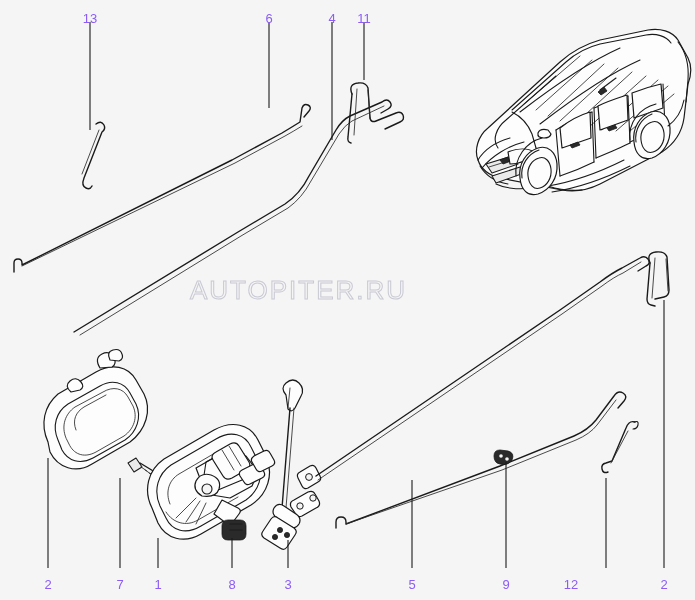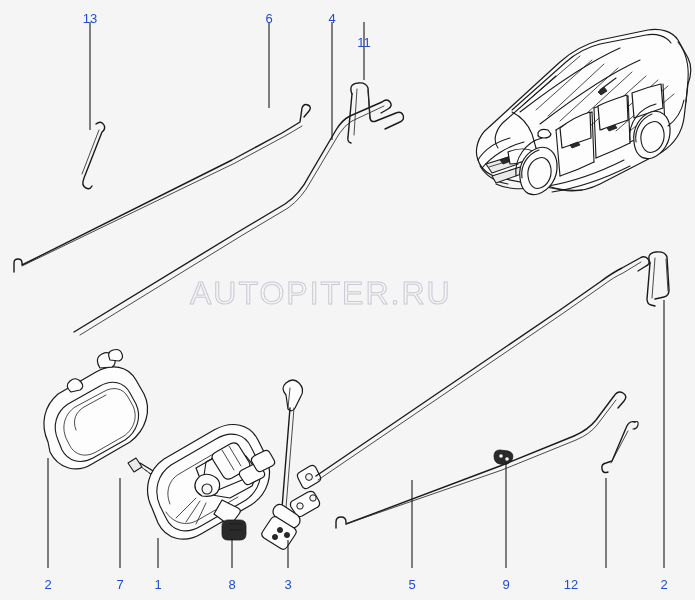--- a/index.html
+++ b/index.html
@@ -18,29 +18,29 @@
   #canvas {
     position: absolute;
     left: 0; top: 0;
     width: 695px;
     height: 600px;
   }
   .callout-label {
     position: absolute;
     font-family: "Liberation Sans", sans-serif;
     font-size: 13px;
-    color: #1d4ed8;
+    color: #8b5cf6;
     transform: translateX(-50%);
     white-space: nowrap;
     line-height: 1;
   }
   .watermark-text {
     position: absolute;
     font-family: "Liberation Sans", sans-serif;
-    font-size: 32px;
+    font-size: 26px;
     letter-spacing: 2px;
     font-weight: 400;
     color: transparent;
     -webkit-text-stroke: 1px #c9c9d4;
     white-space: nowrap;
     text-align: center;
   }
 </style>
 </head>
 <body>
@@ -325,21 +325,21 @@
       <line class="leader" x1="506" y1="462" x2="506" y2="568"></line>
       <line class="leader" x1="606" y1="478" x2="606" y2="568"></line>
       <line class="leader" x1="664" y1="300" x2="664" y2="568"></line>
     </g>
   </svg>
 
   <div id="callout-labels">
       <div class="callout-label" style="left: 90px; top: 12px;">13</div>
       <div class="callout-label" style="left: 269px; top: 12px;">6</div>
       <div class="callout-label" style="left: 332px; top: 12px;">4</div>
-      <div class="callout-label" style="left: 364px; top: 12px; margin-top: 24px;">11</div>
+      <div class="callout-label" style="left: 364px; top: 12px;">11</div>
       <div class="callout-label" style="left: 48px; top: 578px;">2</div>
       <div class="callout-label" style="left: 120px; top: 578px;">7</div>
       <div class="callout-label" style="left: 158px; top: 578px;">1</div>
       <div class="callout-label" style="left: 232px; top: 578px;">8</div>
       <div class="callout-label" style="left: 288px; top: 578px;">3</div>
       <div class="callout-label" style="left: 412px; top: 578px;">5</div>
       <div class="callout-label" style="left: 506px; top: 578px;">9</div>
       <div class="callout-label" style="left: 571px; top: 578px;">12</div>
       <div class="callout-label" style="left: 664px; top: 578px;">2</div>
     </div>

